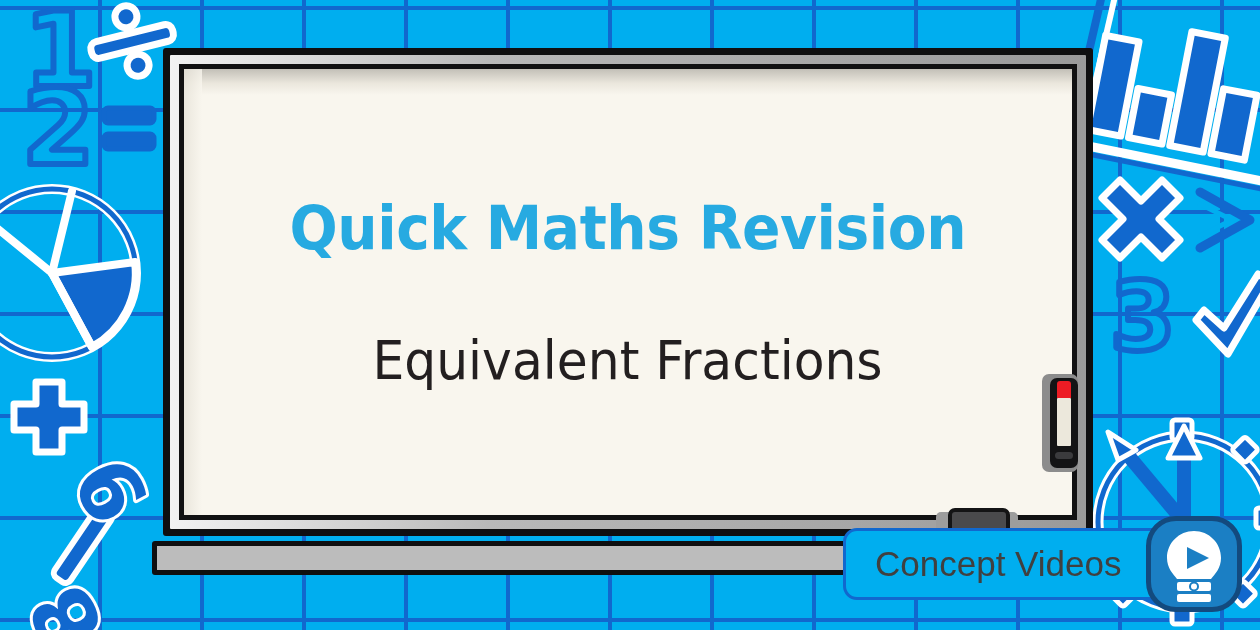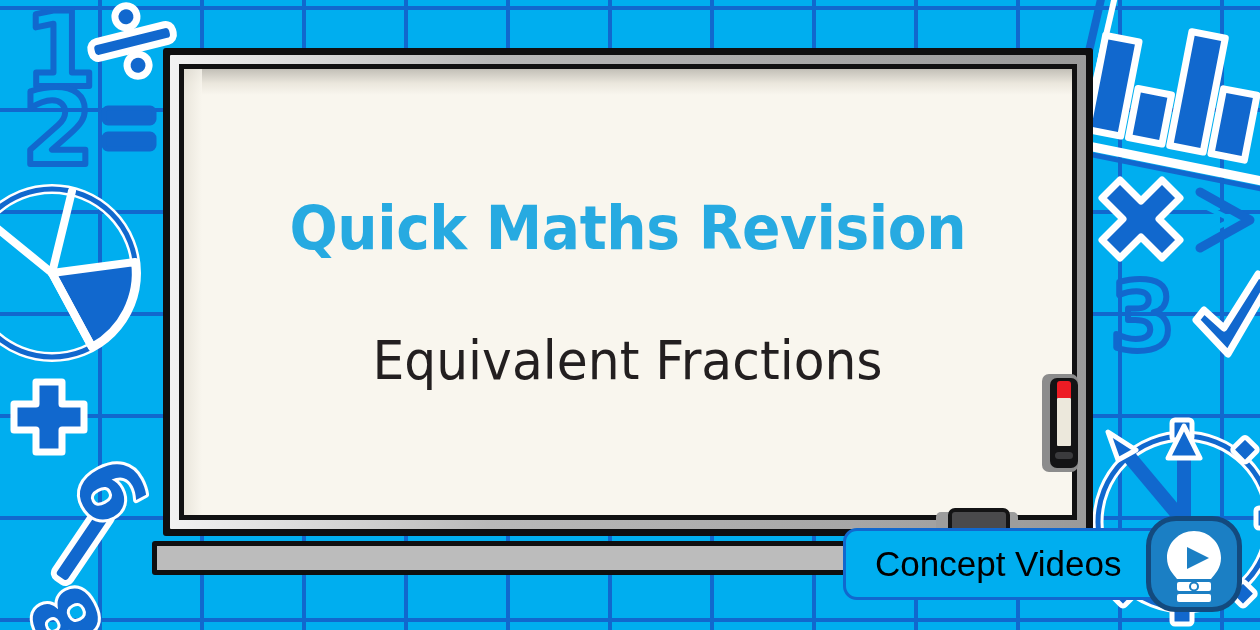--- a/index.html
+++ b/index.html
@@ -197,21 +197,21 @@
     width: 332px;
     height: 72px;
     background: #00AEEF;
     border: 3px solid #1168CE;
     border-radius: 14px;
     box-sizing: border-box;
     display: flex;
     align-items: center;
   }
   .cv-label {
-    color: #000000;
+    color: #404040;
     font-family: "Liberation Sans", sans-serif;
     font-size: 35px;
     font-weight: normal;
     margin-left: 29px;
     white-space: nowrap;
   }
   .cv-logo {
     position: absolute;
     left: 1146px;
     top: 516px;

